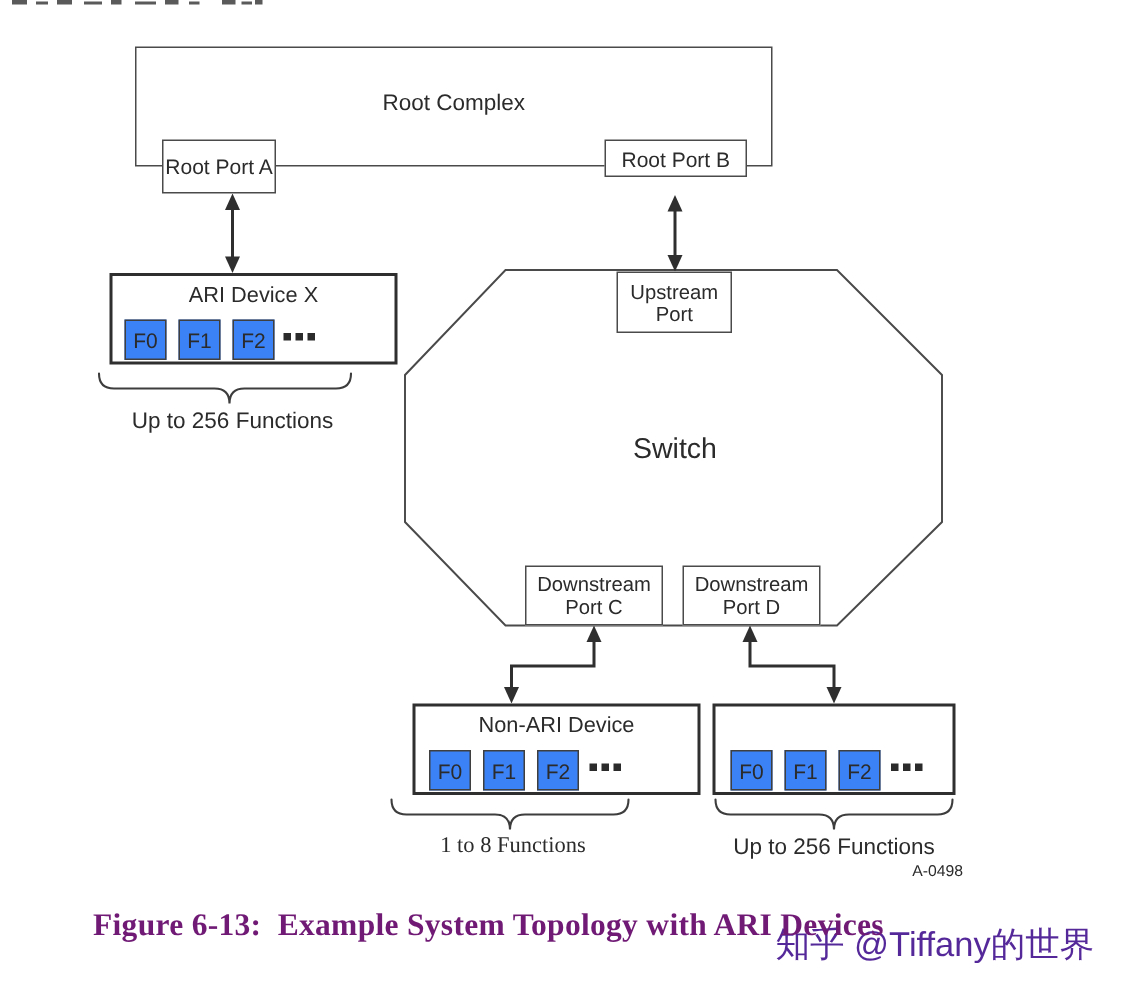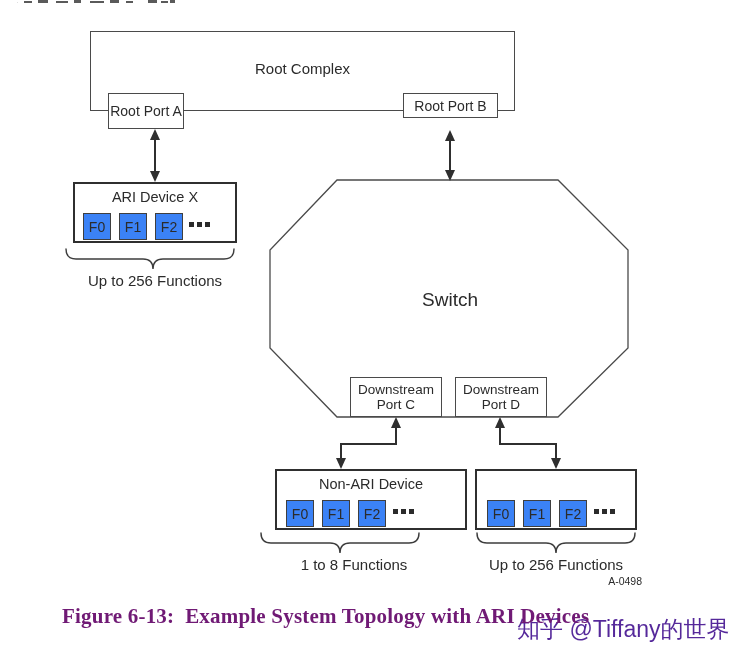--- a/index.html
+++ b/index.html
@@ -1,21 +1,20 @@
 <!DOCTYPE html>
 <html><head>
 <meta charset="utf-8">
 <style>
   html,body { margin:0; padding:0; background:#ffffff; }
   #canvas {
     position:relative; width:751px; height:664px;
     background:#ffffff; overflow:hidden;
     font-family:"Liberation Sans", sans-serif;
     color:#2b2b2b;
-    border-radius:30px;
   }
   #lines { position:absolute; left:0; top:0; z-index:1; }
 
   .box { position:absolute; background:#ffffff; box-sizing:border-box; z-index:2; }
   .thin   { border:1.5px solid #4a4a4a; }
   .thick  { border:2px solid #2f2f2f; }
 
   .center-flex { display:flex; align-items:center; justify-content:center; }
 
   .rc-label { position:absolute; left:0; top:28px; width:100%;
@@ -110,35 +109,39 @@
     <div class="rc-label">Root Complex</div>
   </div>
 
   <div class="box thin center-flex" style="left:108px; top:93px; width:76px; height:36px;">
     <span class="port-label">Root Port A</span>
   </div>
   <div class="box thin center-flex" style="left:403px; top:93px; width:95px; height:25px;">
     <span class="port-label">Root Port B</span>
   </div>
 
-  <div class="box thick" style="left:73px; top:182px; width:164px; height:61px;text-decoration:underline;">
+  <div class="box thick" style="left:73px; top:182px; width:192px; height:61px;text-decoration:underline;">
     <div class="dev-title">ARI Device X</div>
     <div class="f-box" style="left:8px;">F0</div>
     <div class="f-box" style="left:44px;">F1</div>
     <div class="f-box" style="left:80px;">F2</div>
     <div class="dots" style="left:114px;">
       <span></span>
         <span></span>
         <span></span>
     </div>
   </div>
   <div class="note" style="left:60px; top:272px; width:190px;">Up to 256 Functions</div>
 
   <div class="switch-label">Switch</div>
 
+  <div class="box thin center-flex two-line" style="left:411px; top:181px; width:77px; height:41px;">
+    <span>Upstream</span>
+    <span>Port</span>
+  </div>
 
   <div class="box thin center-flex two-line" style="left:350px; top:377px; width:92px; height:40px;">
     <span>Downstream</span>
     <span>Port C</span>
   </div>
   <div class="box thin center-flex two-line" style="left:455px; top:377px; width:92px; height:40px;">
     <span>Downstream</span>
     <span>Port D</span>
   </div>
 
@@ -146,21 +149,21 @@
     <div class="dev-title">Non-ARI Device</div>
     <div class="f-box" style="left:9px;">F0</div>
     <div class="f-box" style="left:45px;">F1</div>
     <div class="f-box" style="left:81px;">F2</div>
     <div class="dots" style="left:116px;">
       <span></span>
         <span></span>
         <span></span>
     </div>
   </div>
-  <div class="note" style="left:264px; top:556px; width:180px;">1 to 8 Functions</div>
+  <div class="note" style="left:252px; top:556px; width:180px;font-family:Liberation Serif, serif;">1 to 8 Functions</div>
 
   <div class="box thick" style="left:475px; top:469px; width:162px; height:61px;">
     <div class="f-box" style="left:10px;">F0</div>
     <div class="f-box" style="left:46px;">F1</div>
     <div class="f-box" style="left:82px;">F2</div>
     <div class="dots" style="left:117px;">
       <span></span>
         <span></span>
         <span></span>
     </div>

